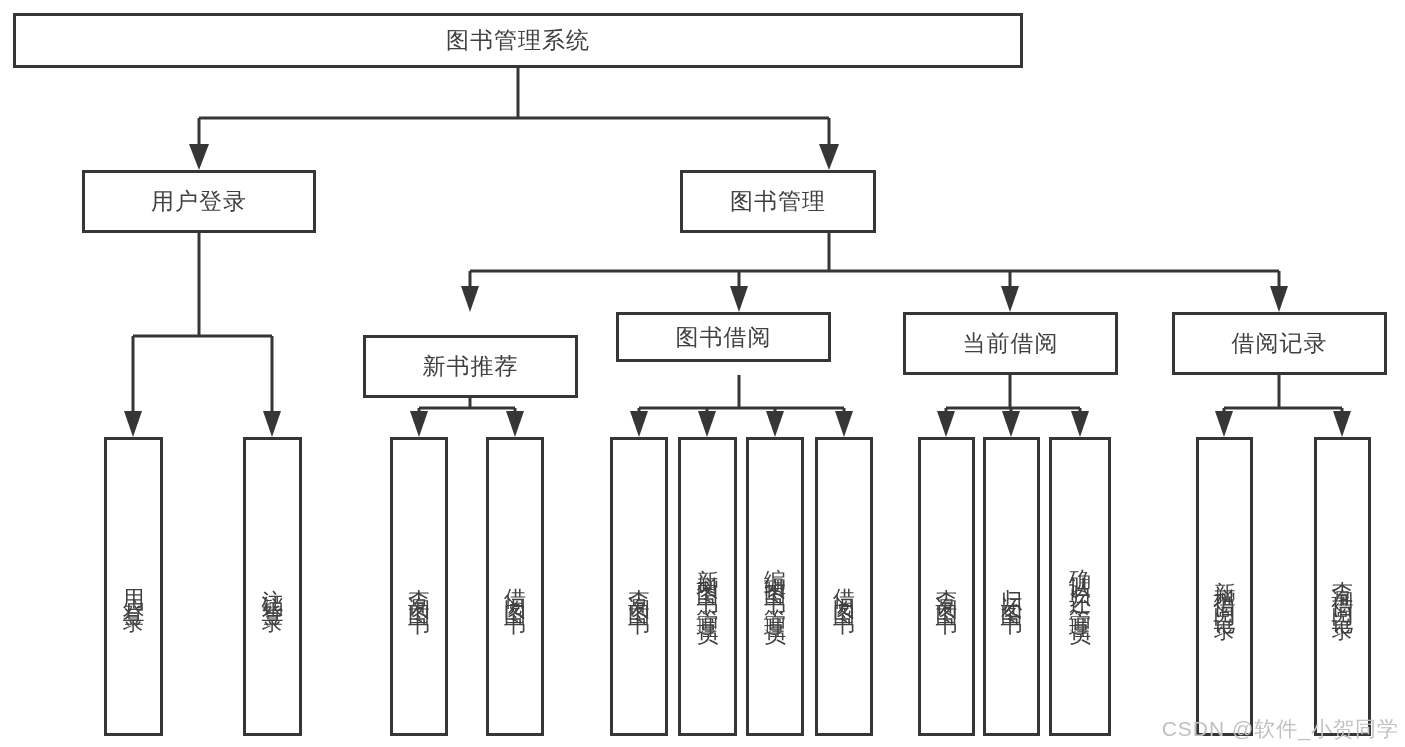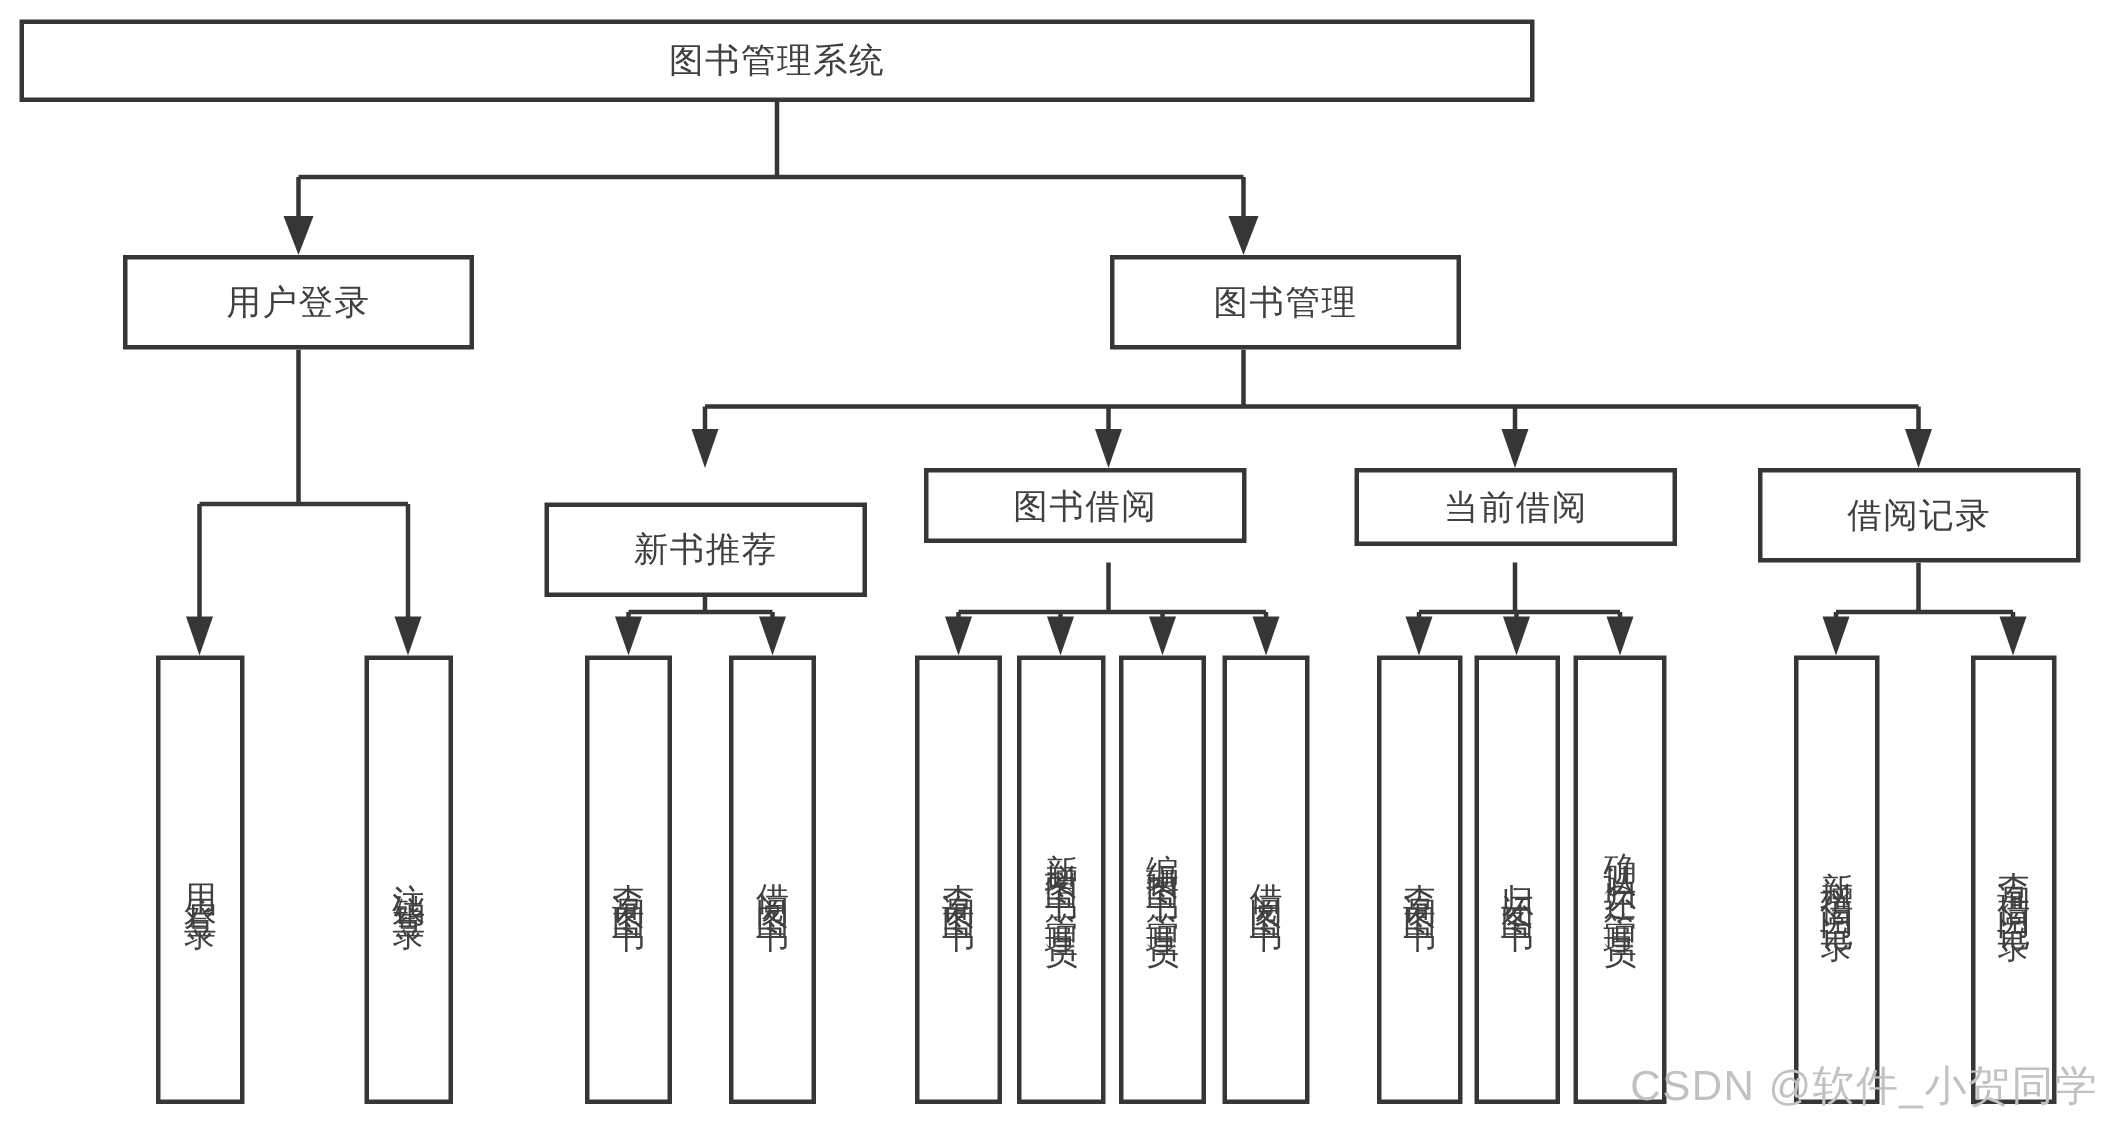--- a/index.html
+++ b/index.html
@@ -49,21 +49,21 @@
   }
   .node.v span {
     writing-mode: vertical-rl;
     letter-spacing: 8px;
     line-height: 1;
   }
   .watermark {
     position: absolute;
     right: 6px;
     bottom: 4px;
-    font-size: 28px;
+    font-size: 21px;
     color: #c1c1c1;
     letter-spacing: 1px;
     z-index: 5;
   }
 </style>
 </head>
 <body>
 
 <div class="canvas">
 
@@ -106,31 +106,31 @@
     </g>
   </svg>
 
   <div class="node" style="left:13px;top:13px;width:1010px;height:55px;">
     <span>图书管理系统</span>
   </div>
 
   <div class="node" style="left:82px;top:170px;width:234px;height:63px;">
     <span>用户登录</span>
   </div>
-  <div class="node" style="left:740px;top:170px;width:234px;height:63px;">
+  <div class="node" style="left:680px;top:170px;width:196px;height:63px;">
     <span>图书管理</span>
   </div>
 
   <div class="node" style="left:363px;top:312px;width:215px;height:63px;margin-top:23px;">
     <span>新书推荐</span>
   </div>
   <div class="node" style="left:616px;top:312px;width:215px;height:50px;">
     <span>图书借阅</span>
   </div>
-  <div class="node" style="left:903px;top:312px;width:215px;height:52px;">
+  <div class="node" style="left:903px;top:312px;width:215px;height:63px;">
     <span>当前借阅</span>
   </div>
   <div class="node" style="left:1172px;top:312px;width:215px;height:63px;">
     <span>借阅记录</span>
   </div>
 
   <div class="node v" style="left:104px;top:437px;width:59px;height:299px;">
     <span>用户登录</span>
   </div>
   <div class="node v" style="left:243px;top:437px;width:59px;height:299px;">

